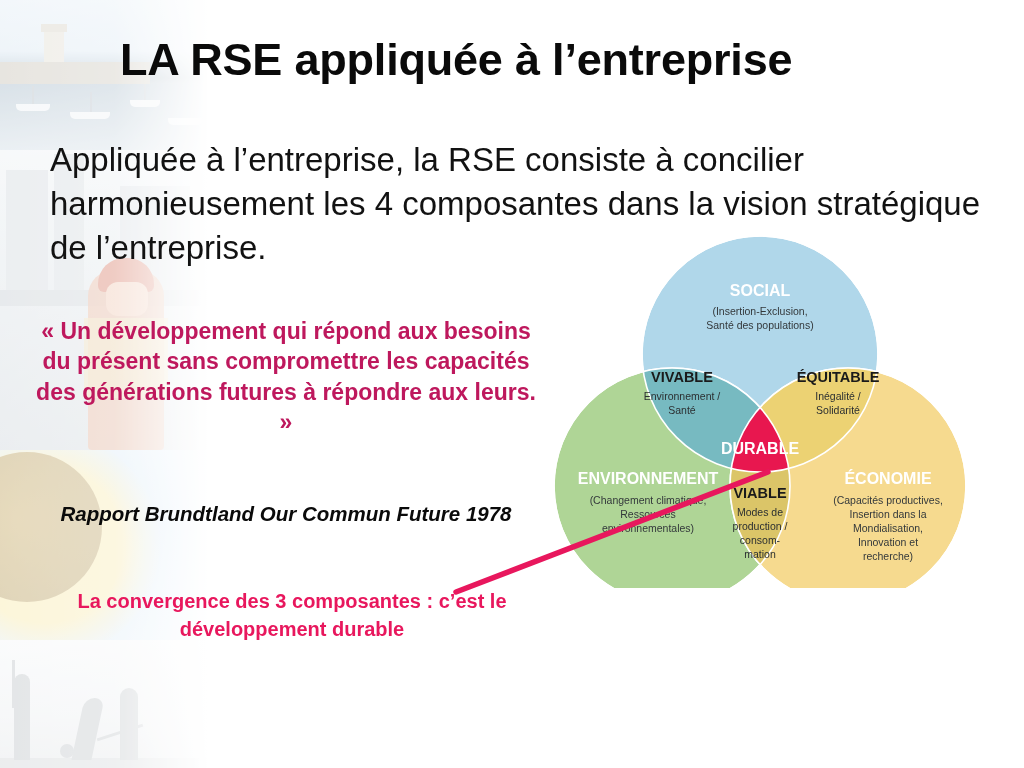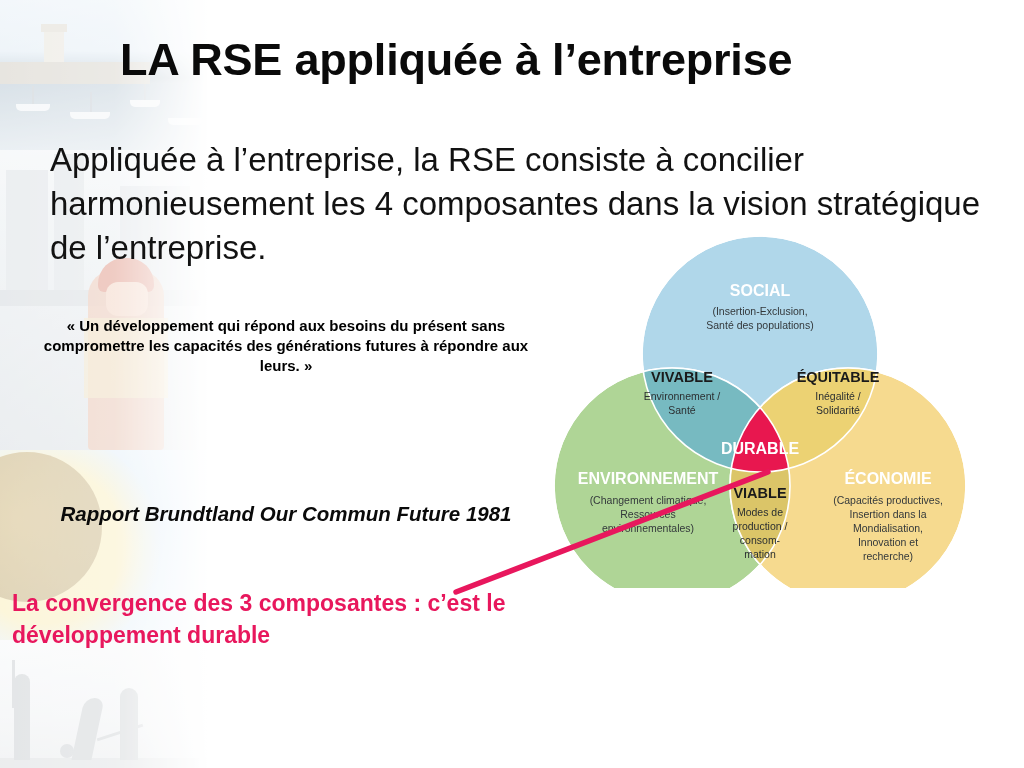--- a/index.html
+++ b/index.html
@@ -41,25 +41,25 @@
 
   #strip-fade{position:absolute;left:0;top:0;width:208px;height:768px;background:linear-gradient(90deg,rgba(255,255,255,.46) 0%,rgba(255,255,255,.55) 55%,rgba(255,255,255,.92) 92%,#fff 100%);}
   #strip-wash{position:absolute;left:0;top:0;width:208px;height:768px;background:rgba(255,255,255,.38);}
 
   
   #title{position:absolute;left:120px;top:36px;width:880px;
      font-size:45px;font-weight:bold;color:#0a0a0a;letter-spacing:-.2px;line-height:1.05;}
   #intro{position:absolute;left:50px;top:138px;width:945px;
      font-size:33px;color:#121212;line-height:1.33;}
   #quote{position:absolute;left:30px;top:316px;width:512px;text-align:center;
-     font-size:15px;font-weight:bold;color:#000000;line-height:1.32;}
+     font-size:23px;font-weight:bold;color:#be185d;line-height:1.32;}
   #source{position:absolute;left:30px;top:500px;width:512px;text-align:center;
      font-size:20.5px;font-weight:bold;font-style:italic;color:#0a0a0a;line-height:1.32;}
-  #convergence{position:absolute;left:12px;top:588px;width:560px;text-align:left;
-     font-size:23px;font-weight:bold;color:#e8175d;line-height:1.38;}
+  #convergence{position:absolute;left:12px;top:588px;width:560px;text-align:center;
+     font-size:20px;font-weight:bold;color:#e8175d;line-height:1.38;}
 
   
   #venn{position:absolute;left:520px;top:236px;width:480px;height:352px;}
   #venn svg{display:block;}
   .v-head{font-weight:bold;}
   .v-sub{font-weight:normal;}
 
   
   #pointer{position:absolute;left:440px;top:440px;width:360px;height:170px;pointer-events:none;}
 </style>
@@ -109,21 +109,21 @@
       <div class="fig" style="left:60px;width:14px;height:14px;border-radius:50%;bottom:10px;"></div>
     </div>
 
     <div id="strip-fade"></div>
     <div id="strip-wash"></div>
   </div>
 
   <div id="title">LA RSE appliquée à l’entreprise</div>
   <div id="intro">Appliquée à l’entreprise, la RSE consiste à concilier harmonieusement les 4 composantes dans la vision stratégique de l’entreprise.</div>
   <div id="quote">« Un développement qui répond aux besoins du présent sans compromettre les capacités des générations futures à répondre aux leurs. »</div>
-  <div id="source">Rapport Brundtland Our Commun Future 1981</div>
+  <div id="source">Rapport Brundtland Our Commun Future 1978</div>
   <div id="convergence">La convergence des 3 composantes : c’est le développement durable</div>
 
   <div id="venn">
     <svg width="480" height="352" viewBox="0 0 480 352" xmlns="http://www.w3.org/2000/svg">
       <defs>
         <clipPath id="clipSoc">
             <circle cx="240" cy="118" r="118"></circle>
           </clipPath>
         <clipPath id="clipEnv">
             <circle cx="152" cy="250" r="118"></circle>

